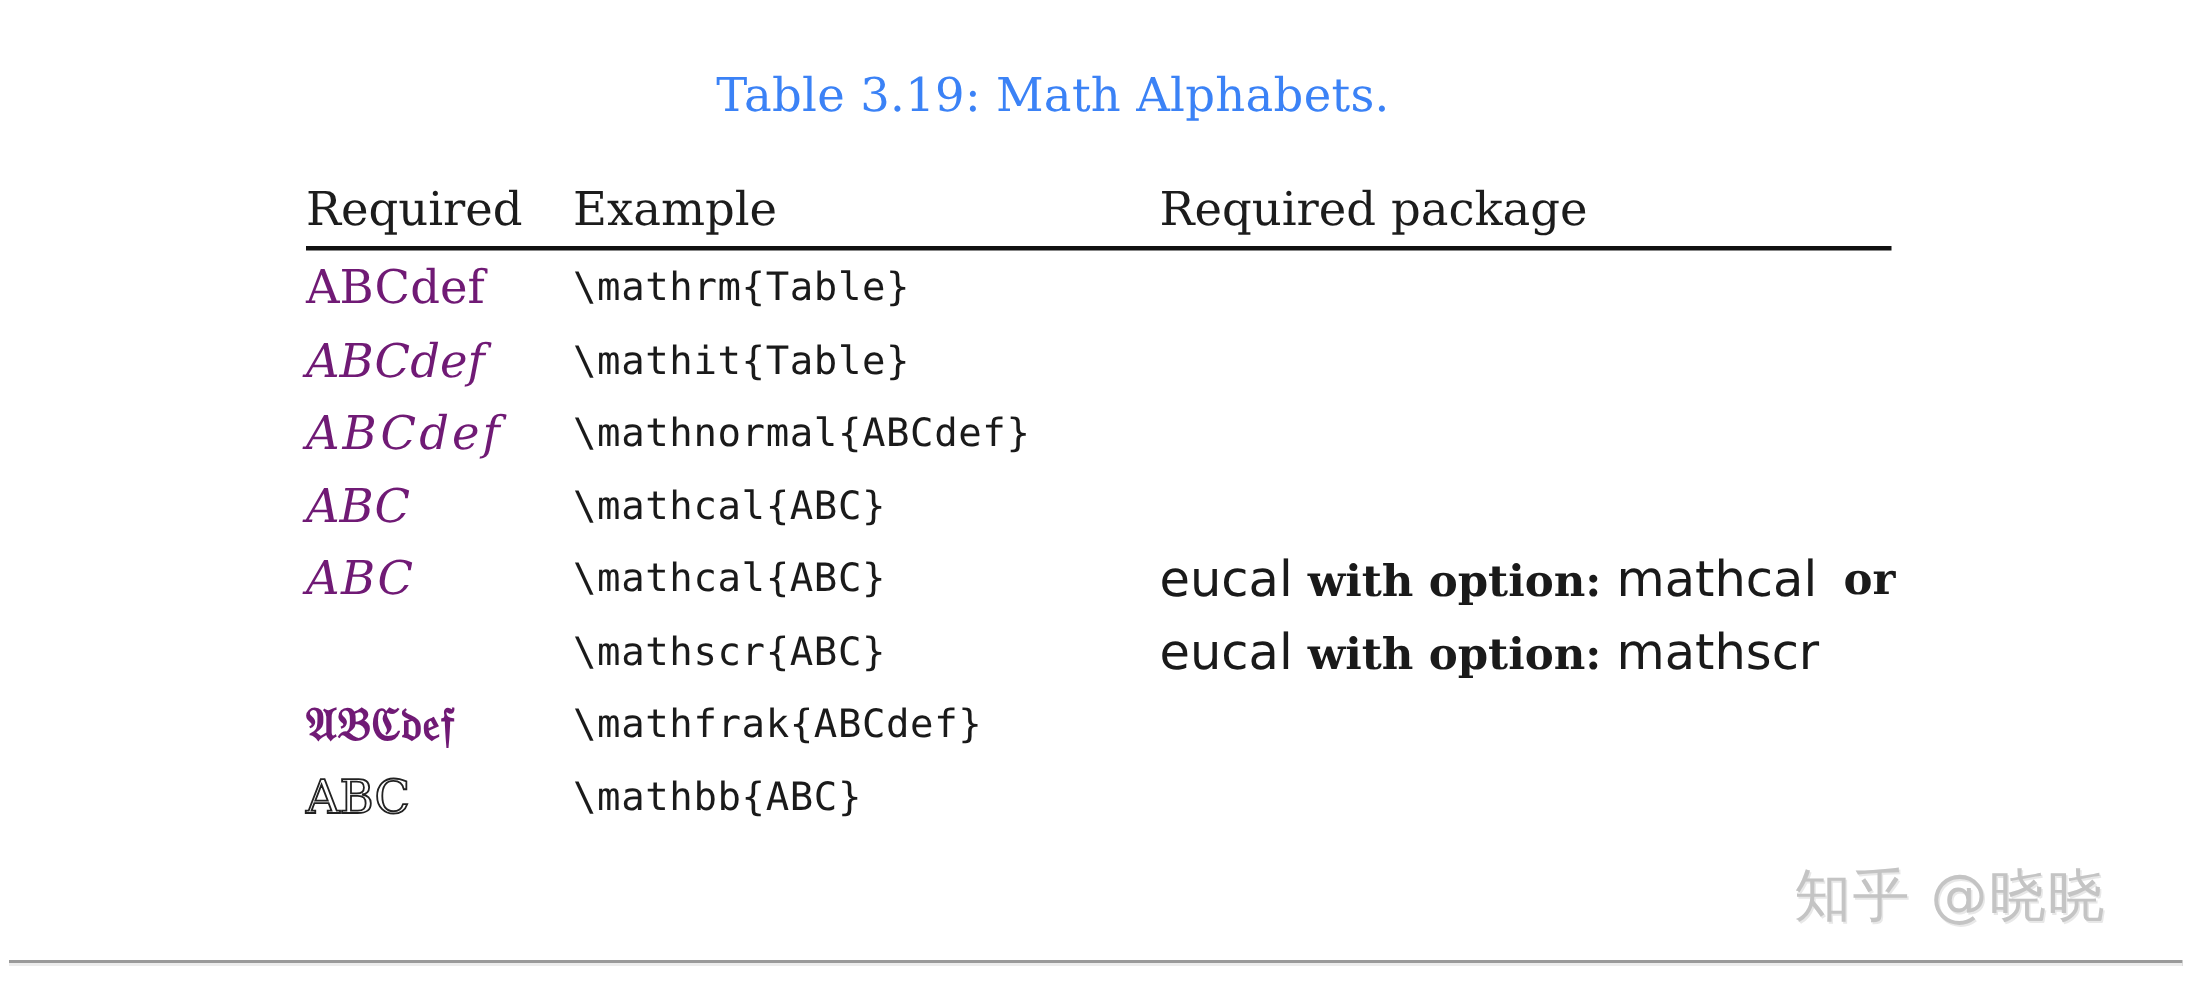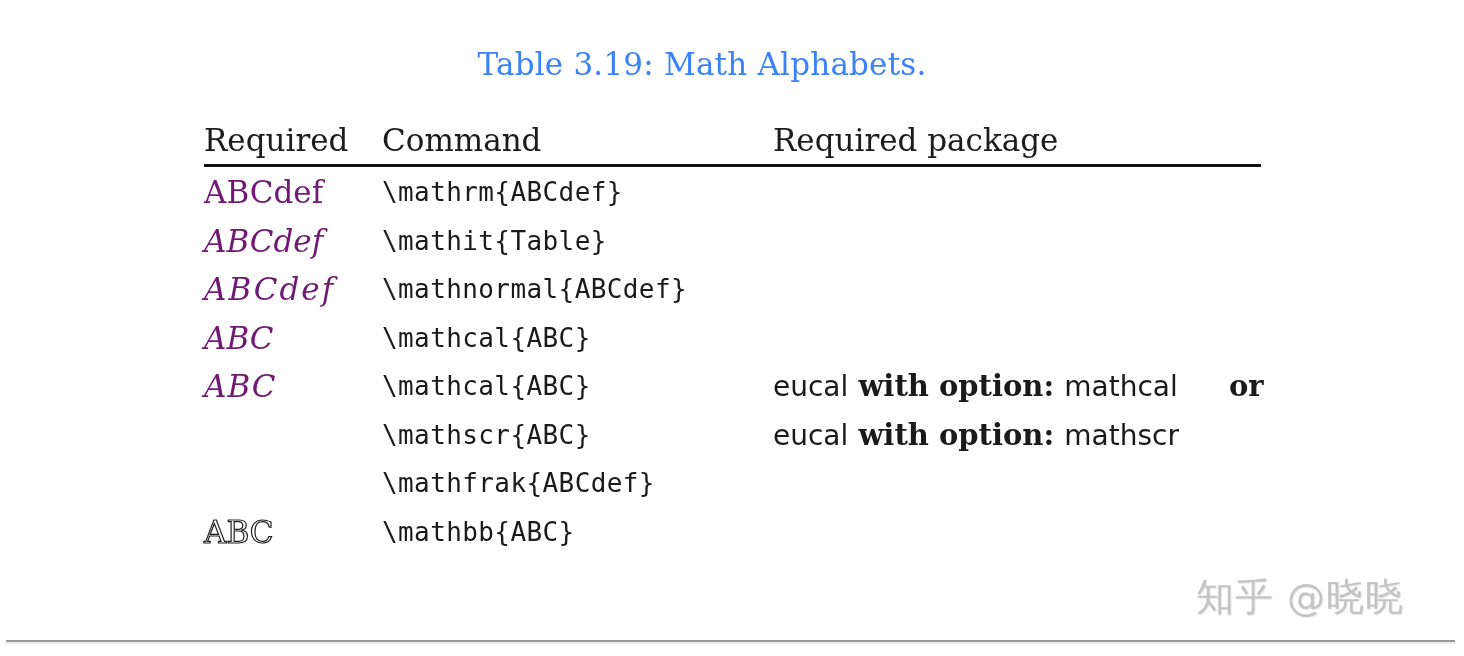--- a/index.html
+++ b/index.html
@@ -81,21 +81,21 @@
     .ex-frak { font-family: "DejaVu Serif", serif; font-weight: bold; letter-spacing: 0.5px; }
     .ex-bb {
       font-family: "DejaVu Serif", serif;
       color: #ffffff;
       -webkit-text-stroke: 1.2px #222;
     }
     .pkg {
       font-size: 29px;
       color: #1a1a1a;
     }
-    .sans { font-family: "DejaVu Sans", sans-serif; font-size: 28px; }
+    .sans { font-family: "DejaVu Sans", sans-serif; font-size: 33px; }
     .serif { font-family: "DejaVu Serif", serif; font-size: 29px; font-weight: bold; }
 
     .watermark {
       position: absolute;
       left: 1196px;
       top: 572px;
       font-family: "DejaVu Sans", sans-serif;
       font-size: 38px;
       color: #c4c4c4;
       letter-spacing: 1px;
@@ -114,29 +114,29 @@
 </head>
 <body>
 
 <div class="caption">Table 3.19: Math Alphabets.</div>
 
 <div class="rule"></div>
 
 <div class="table">
   <div class="row header-row">
     <span class="cell col-example hdr">Required</span>
-    <span class="cell col-command hdr">Command</span>
+    <span class="cell col-command hdr">Example</span>
     <span class="cell col-package hdr">Required package</span>
   </div>
 
   <div style="height:4px"></div>
 
   <div class="row">
     <span class="cell col-example ex ex-rm">ABCdef</span>
-    <span class="cell col-command cmd">\mathrm{ABCdef}</span>
+    <span class="cell col-command cmd">\mathrm{Table}</span>
     <span class="cell col-package pkg"></span>
   </div>
 
   <div class="row">
     <span class="cell col-example ex ex-it">ABCdef</span>
     <span class="cell col-command cmd">\mathit{Table}</span>
     <span class="cell col-package pkg"></span>
   </div>
 
   <div class="row">
@@ -162,20 +162,21 @@
 
   <div class="row">
     <span class="cell col-example ex"></span>
     <span class="cell col-command cmd">\mathscr{ABC}</span>
     <span class="cell col-package pkg">
       <span class="sans">eucal</span><span class="serif" style="white-space:pre"> with option: </span><span class="sans">mathscr</span>
     </span>
   </div>
 
   <div class="row">
+    <span class="cell col-example ex ex-frak">𝔄𝔅ℭ𝔡𝔢𝔣</span>
     <span class="cell col-command cmd">\mathfrak{ABCdef}</span>
   </div>
 
   <div class="row">
     <span class="cell col-example ex ex-bb">ABC</span>
     <span class="cell col-command cmd">\mathbb{ABC}</span>
   </div>
 </div>
 
 <div class="watermark">知乎 @晓晓</div>

